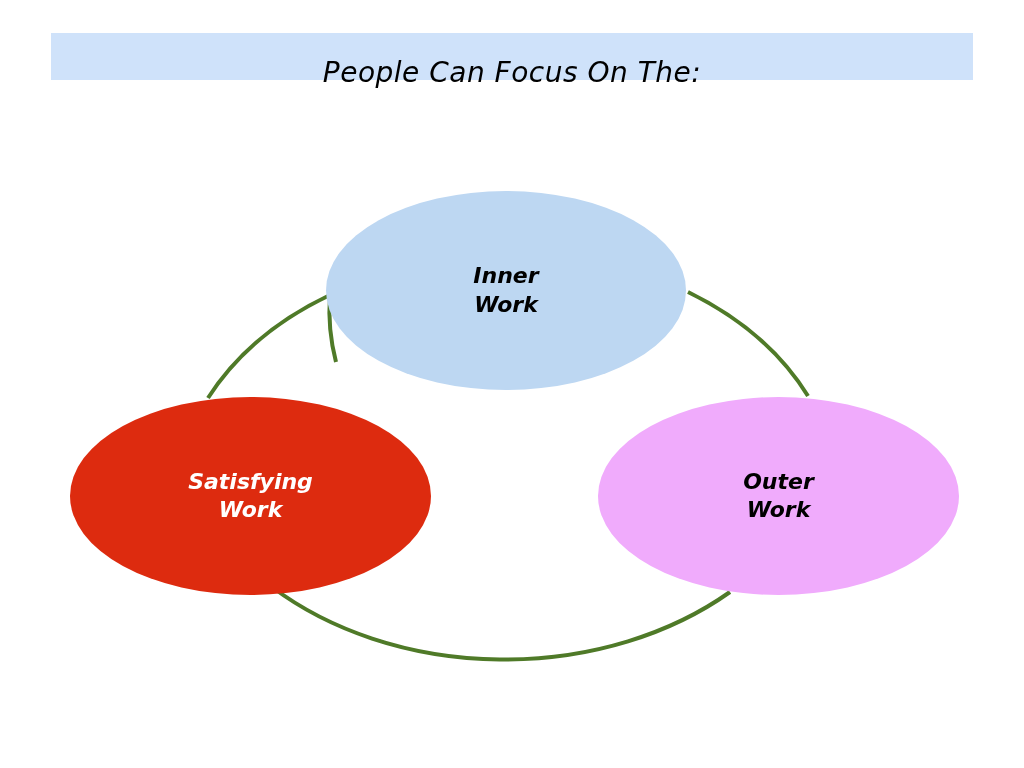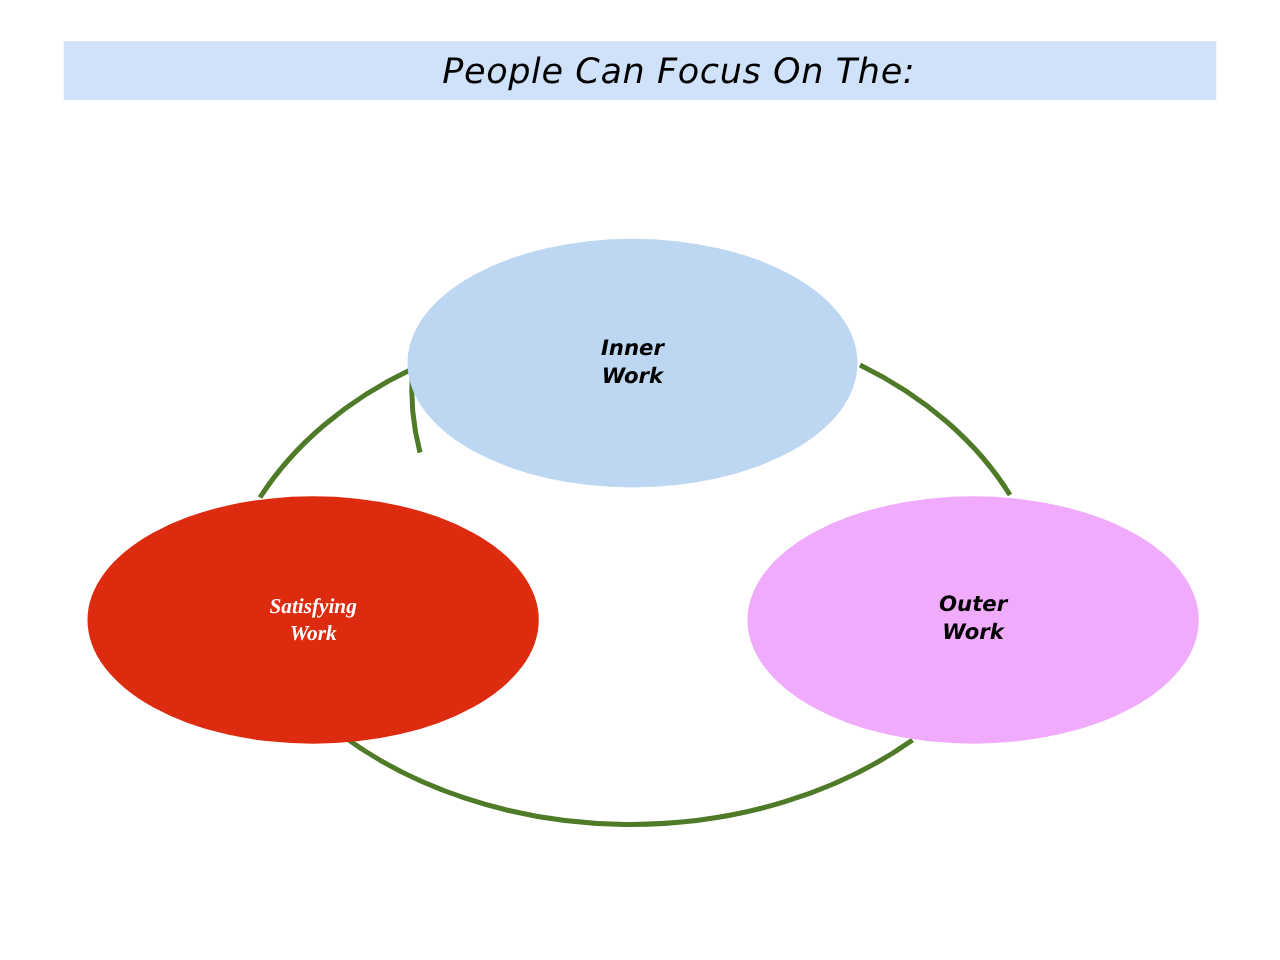--- a/index.html
+++ b/index.html
@@ -18,68 +18,66 @@
     position: absolute;
     left: 51px;
     top: 33px;
     width: 922px;
     height: 47px;
     background: #cfe2fa;
   }
   #title-text {
     position: absolute;
     left: 0;
-    top: 0;
+    top: 16px;
     width: 922px;
     height: 47px;
     line-height: 47px;
     text-align: center;
     font-size: 28px;
     font-style: italic;
     font-weight: normal;
     color: #000000;
     letter-spacing: 0.5px;
-    padding-left: 31px;
   }
   #diagram {
     position: absolute;
     left: 0;
     top: 0;
     width: 1024px;
     height: 768px;
   }
   .node {
     position: absolute;
     display: flex;
     align-items: center;
     justify-content: center;
     border-radius: 50%;
     text-align: center;
     font-weight: bold;
     font-style: italic;
-    font-size: 17px;
+    font-size: 22px;
     line-height: 1.28;
     box-sizing: border-box;
   }
   #node-inner {
     left: 326px;
     top: 191px;
     width: 360px;
     height: 199px;
     background: #bdd7f2;
     color: #000000;
   }
   #node-satisfying {
     left: 70px;
     top: 397px;
     width: 361px;
     height: 198px;
     background: #dd2b0f;
     color: #ffffff;
-    font-family: Liberation Serif, serif;
   }
   #node-outer {
     left: 598px;
     top: 397px;
     width: 361px;
     height: 198px;
     background: #f0abfc;
     color: #000000;
   }
   .node-label {

